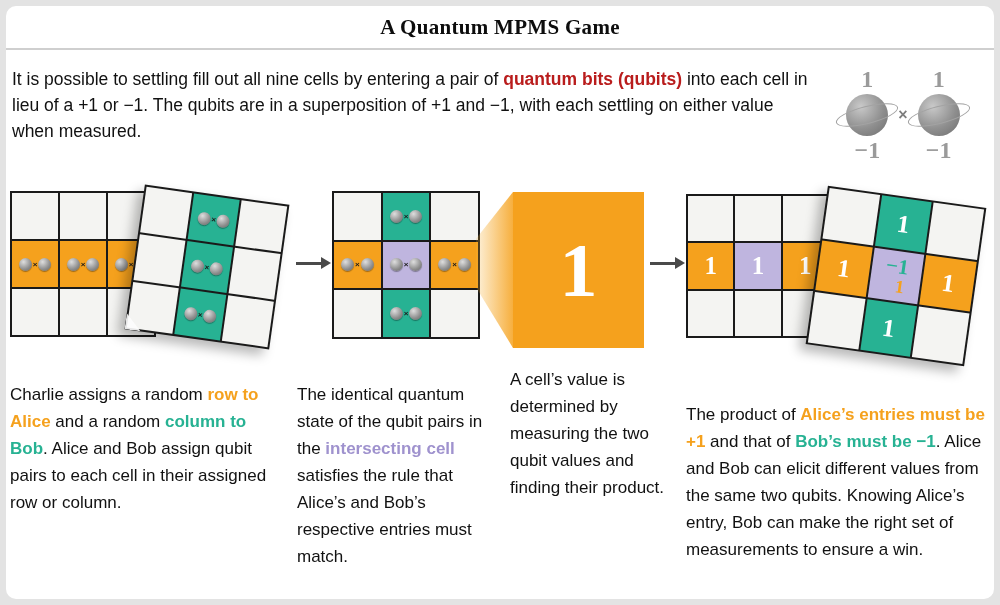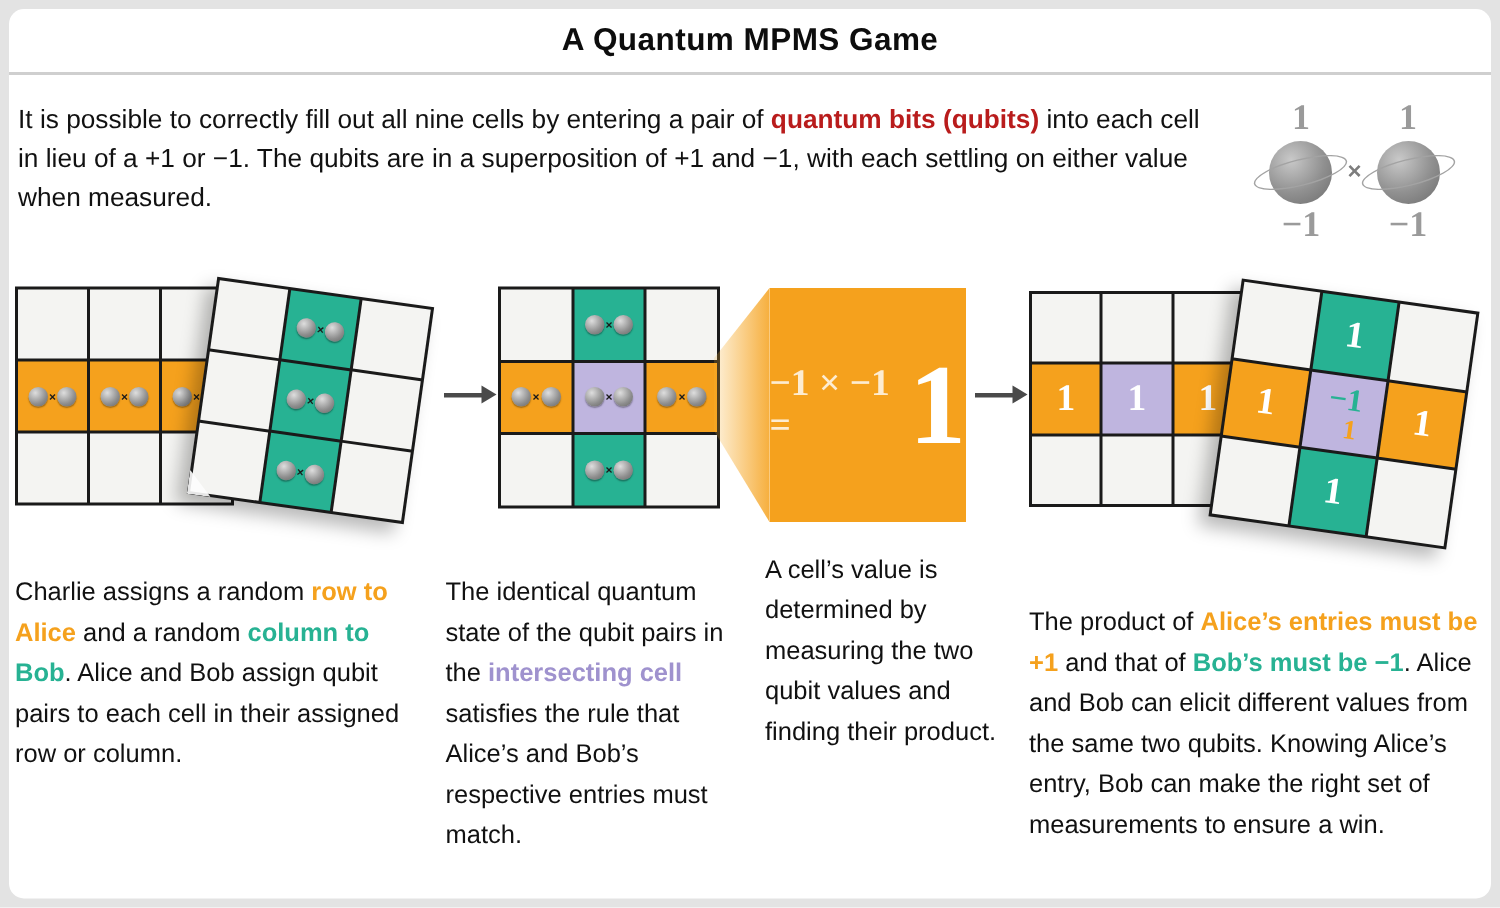--- a/index.html
+++ b/index.html
@@ -7,21 +7,21 @@
     width:1000px;height:605px;position:relative;overflow:hidden;
     background:#e3e3e3;
     font-family:"Liberation Sans",sans-serif;color:#111;
   }
   .card{
     position:absolute;left:6px;top:6px;width:988px;height:593px;
     background:#ffffff;border-radius:10px;
   }
   .title{
     position:absolute;top:9px;left:0;width:100%;text-align:center;
-    font-family:Liberation Sans, sans-serif;font-weight:bold;font-size:21px;color:#0d0d0d;
+    font-family:Liberation Serif, serif;font-weight:bold;font-size:21px;color:#0d0d0d;
     letter-spacing:.3px;
   }
   .divider{position:absolute;top:42px;left:0;width:100%;height:2px;background:#cfcfcf;}
 
   .intro{
     position:absolute;left:6px;top:60px;width:805px;
     font-size:17.5px;line-height:26px;margin:0;
   }
   .hl-gray{color:#b91c1c;font-weight:bold;}
 
@@ -95,21 +95,21 @@
   .hl-lav{color:var(--lavender_text);font-weight:bold;}
 </style>
 </head>
 <body>
 
 <div class="card">
 
   <div class="title">A Quantum MPMS Game</div>
   <div class="divider"></div>
 
-  <p class="intro"><span>It is possible to correctly fill out all nine cells by entering a pair of </span><span class="hl-gray">quantum bits (qubits)</span><span> into each cell in lieu of a +1 or −1. The qubits are in a superposition of +1 and −1, with each settling on either value when measured.</span></p>
+  <p class="intro"><span>It is possible to settling fill out all nine cells by entering a pair of </span><span class="hl-gray">quantum bits (qubits)</span><span> into each cell in lieu of a +1 or −1. The qubits are in a superposition of +1 and −1, with each settling on either value when measured.</span></p>
 
   <div class="legend">
     <div class="legend-col">
       <span class="legend-num">1</span>
       <span class="sphere">
           <span class="ring"></span>
         </span>
       <span class="legend-num">−1</span>
     </div>
     <span class="legend-times">×</span>
@@ -225,21 +225,20 @@
             <span class="qx">×</span>
             <span class="qball"></span>
           </span>
         </div>
       <div class="cell"></div>
     </div>
 
     <div class="beam"></div>
 
     <div class="eq-square">
-      <span class="eq-small">−1 × −1 =</span>
       <span class="eq-big">1</span>
     </div>
 
     <div class="arrow" style="left:644px;top:76px;"></div>
 
     <div class="grid3" style="left:680px;top:8px;width:140px;height:140px;">
       <div class="cell"></div>
       <div class="cell"></div>
       <div class="cell"></div>
       <div class="cell orange">

